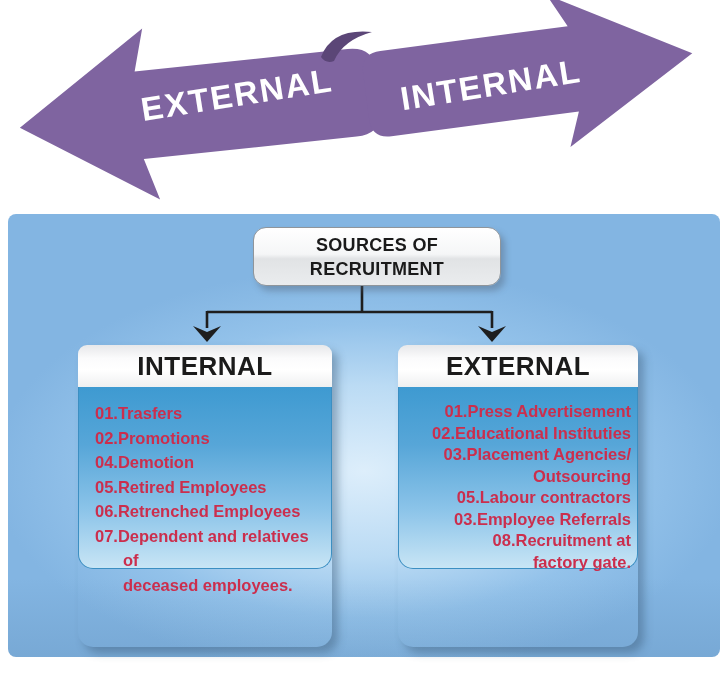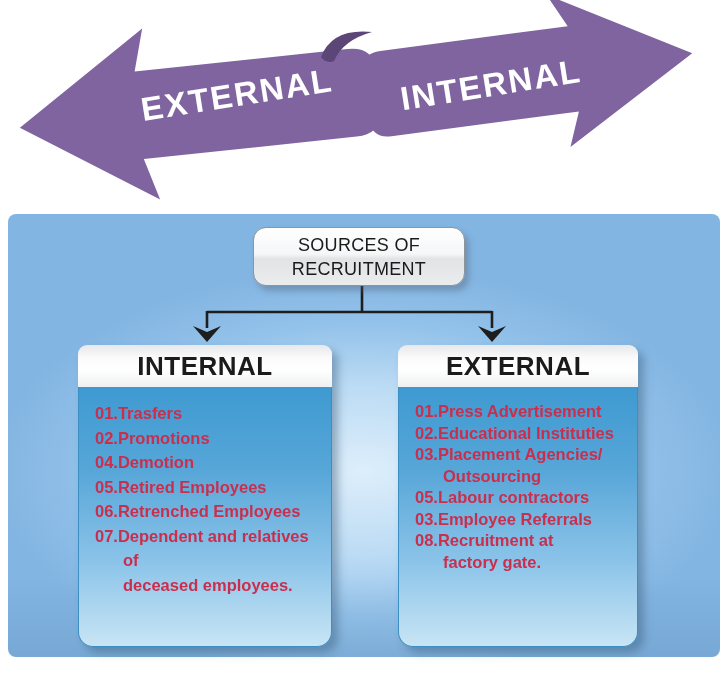--- a/index.html
+++ b/index.html
@@ -17,54 +17,54 @@
   .panel{
     position:absolute;left:8px;top:214px;width:712px;height:443px;
     border-radius:8px;
     background:
       linear-gradient(180deg, rgba(20,60,100,0) 82%, rgba(20,60,100,0.10) 100%),
       radial-gradient(ellipse 52% 46% at 50% 58%, #DDEEFB 0%, #BBDBF4 42%, #93C2EA 72%, #83B5E2 100%);
   }
   .connectors{position:absolute;left:0;top:0;width:712px;height:443px;display:block;}
   
   .root-box{
-    position:absolute;left:245px;top:13px;width:212px;height:59px;
+    position:absolute;left:245px;top:13px;width:248px;height:59px;
     box-sizing:border-box;border:1.5px solid #8F959B;border-radius:13px;
     background:linear-gradient(180deg,#FFFFFF 0%,#F5F6F7 46%,#E1E3E5 54%,#EAECEE 100%);
     box-shadow:4px 5px 6px rgba(80,95,115,0.40);
     display:flex;flex-direction:column;align-items:center;justify-content:center;
-    color:#1A1A1A;font-size:18px;font-weight:400;line-height:24px;
+    color:#1A1A1A;font-size:18px;font-weight:700;line-height:24px;
     text-align:center;letter-spacing:0.3px;
   }
   
   .node{
     position:absolute;top:131px;height:302px;border-radius:9px 9px 15px 15px;
     box-shadow:6px 6px 9px rgba(55,85,115,0.42);
   }
   .node-internal{left:70px;width:254px;}
   .node-external{left:390px;width:240px;}
   .node-header{
     height:42px;border-radius:9px 9px 0 0;
     background:linear-gradient(180deg,#E7E8EA 0%,#FBFBFC 32%,#FFFFFF 60%,#EFF0F1 100%);
     display:flex;align-items:center;justify-content:center;
     color:#1B1B1B;font-size:26px;font-weight:700;letter-spacing:0.5px;
   }
   .node-body{
-    box-sizing:border-box;height:260px;border-radius:0 0 15px 15px;
+    box-sizing:border-box;height:182px;border-radius:0 0 15px 15px;
     border:1px solid #3C8FC2;border-top:none;
     background:linear-gradient(180deg,#3E9AD1 0%,#57A6D8 32%,#8CC4E9 68%,#C8E5F5 100%);
     color:#CB2E4D;font-size:16.5px;font-weight:700;
     padding:14px 6px 0 16px;
   }
   .node-body .item{
     white-space:pre-line;
     padding-left:28px;text-indent:-28px;
   }
   .list-internal .item{line-height:24.5px;}
-  .list-external .item{line-height:21.5px;}
+  .list-external .item{line-height:21.5px;text-align:right;}
 </style>
 </head>
 <body>
 
 <div class="stage">
 
   <svg class="banner" viewBox="0 0 728 210" aria-hidden="true">
 
     <g transform="rotate(-6 360 92)">
       <path d="M 352 48 L 138 48 L 150 6 L 18 92 L 150 178 L 138 136 L 352 136

